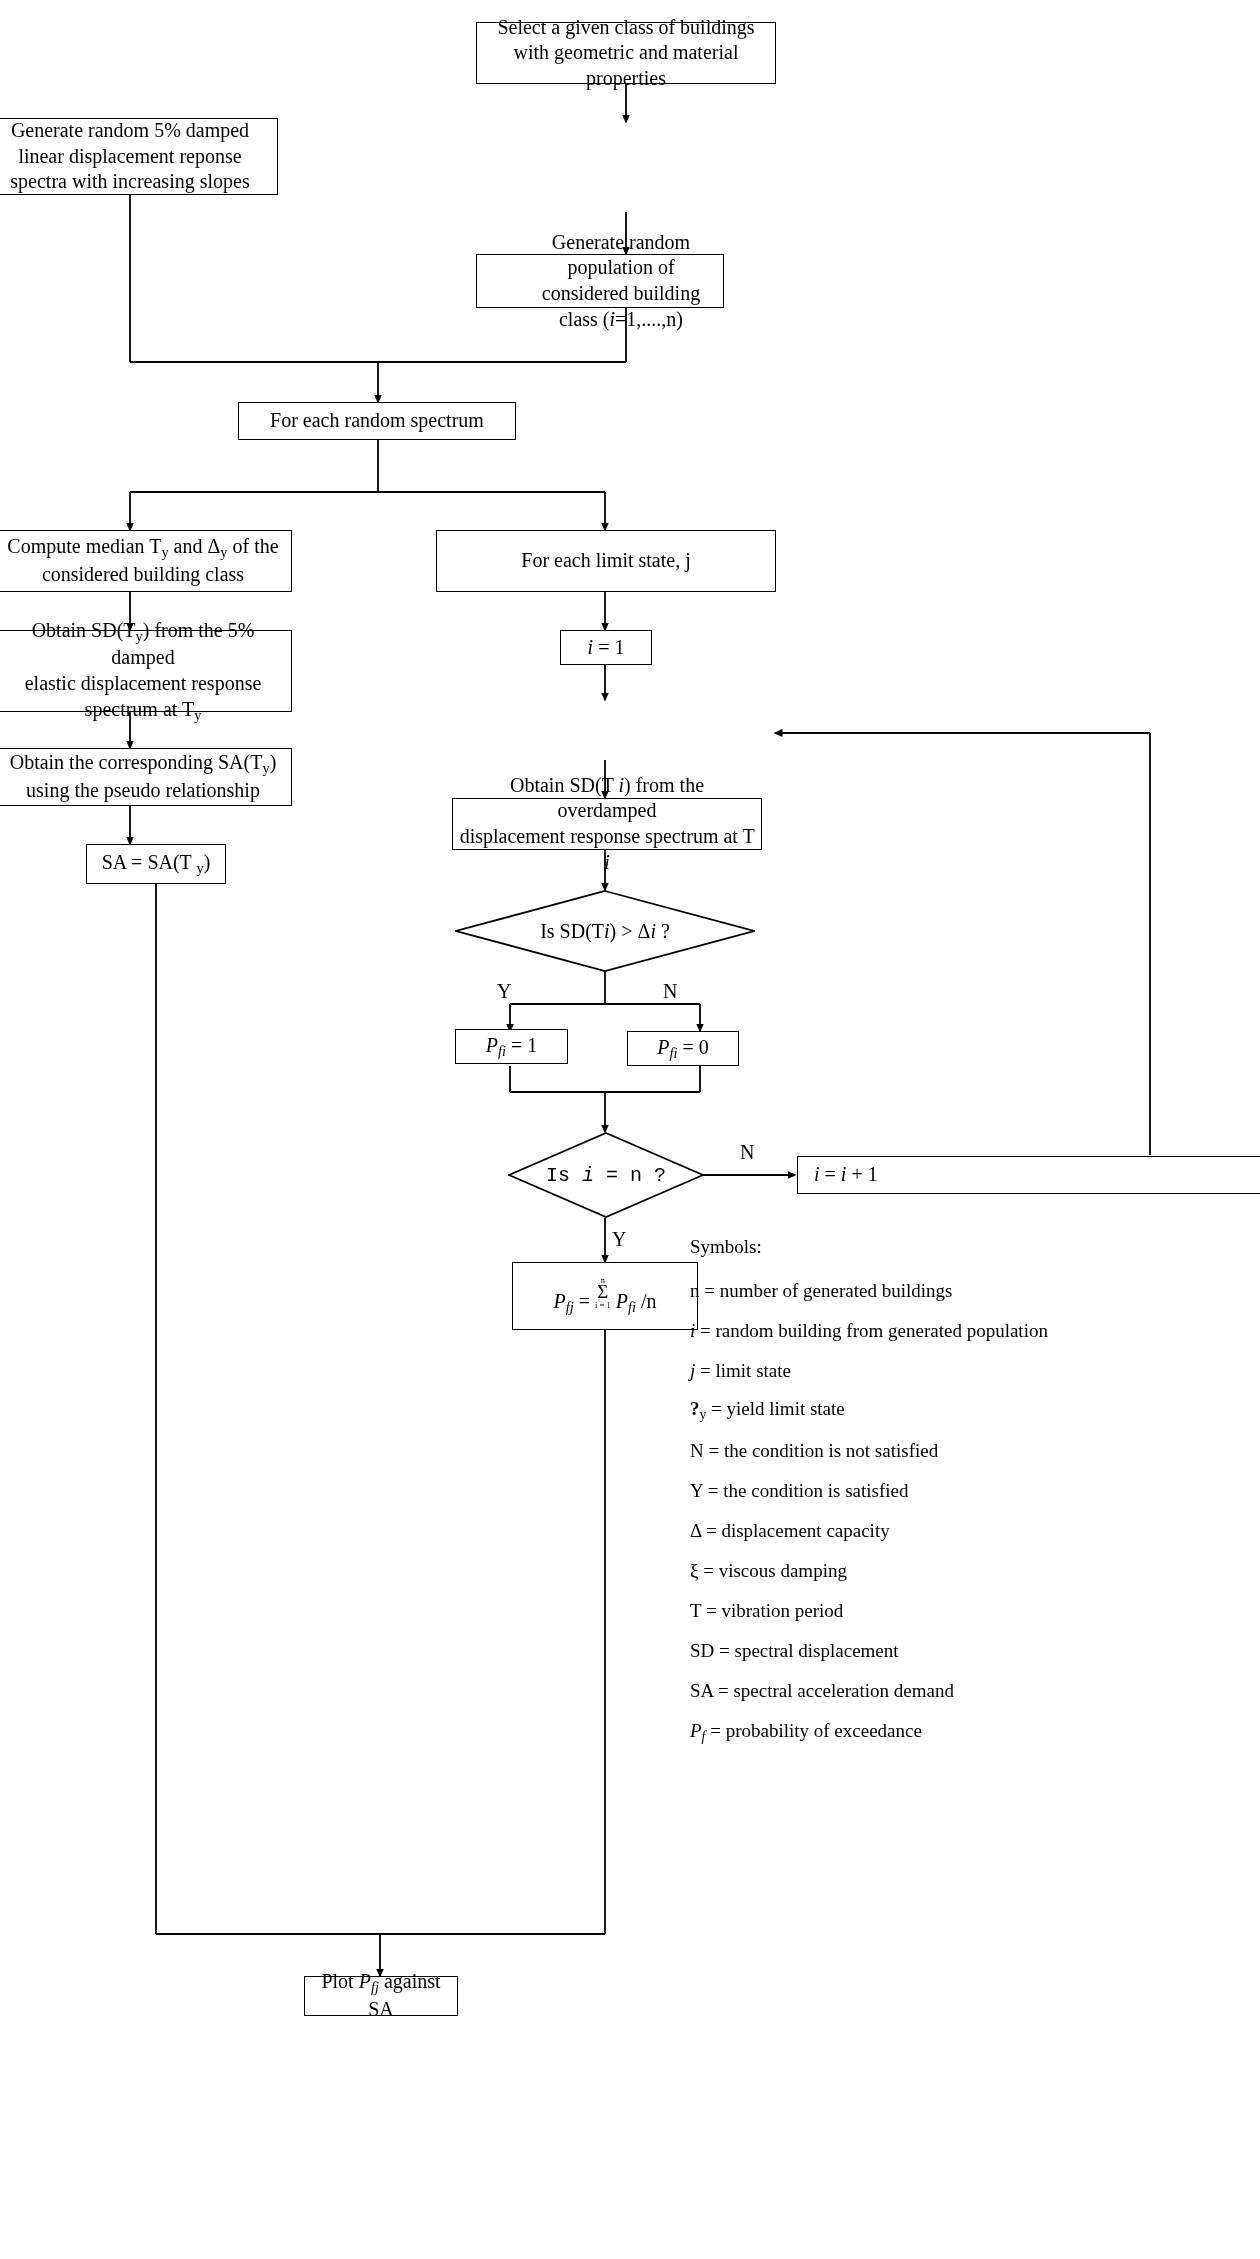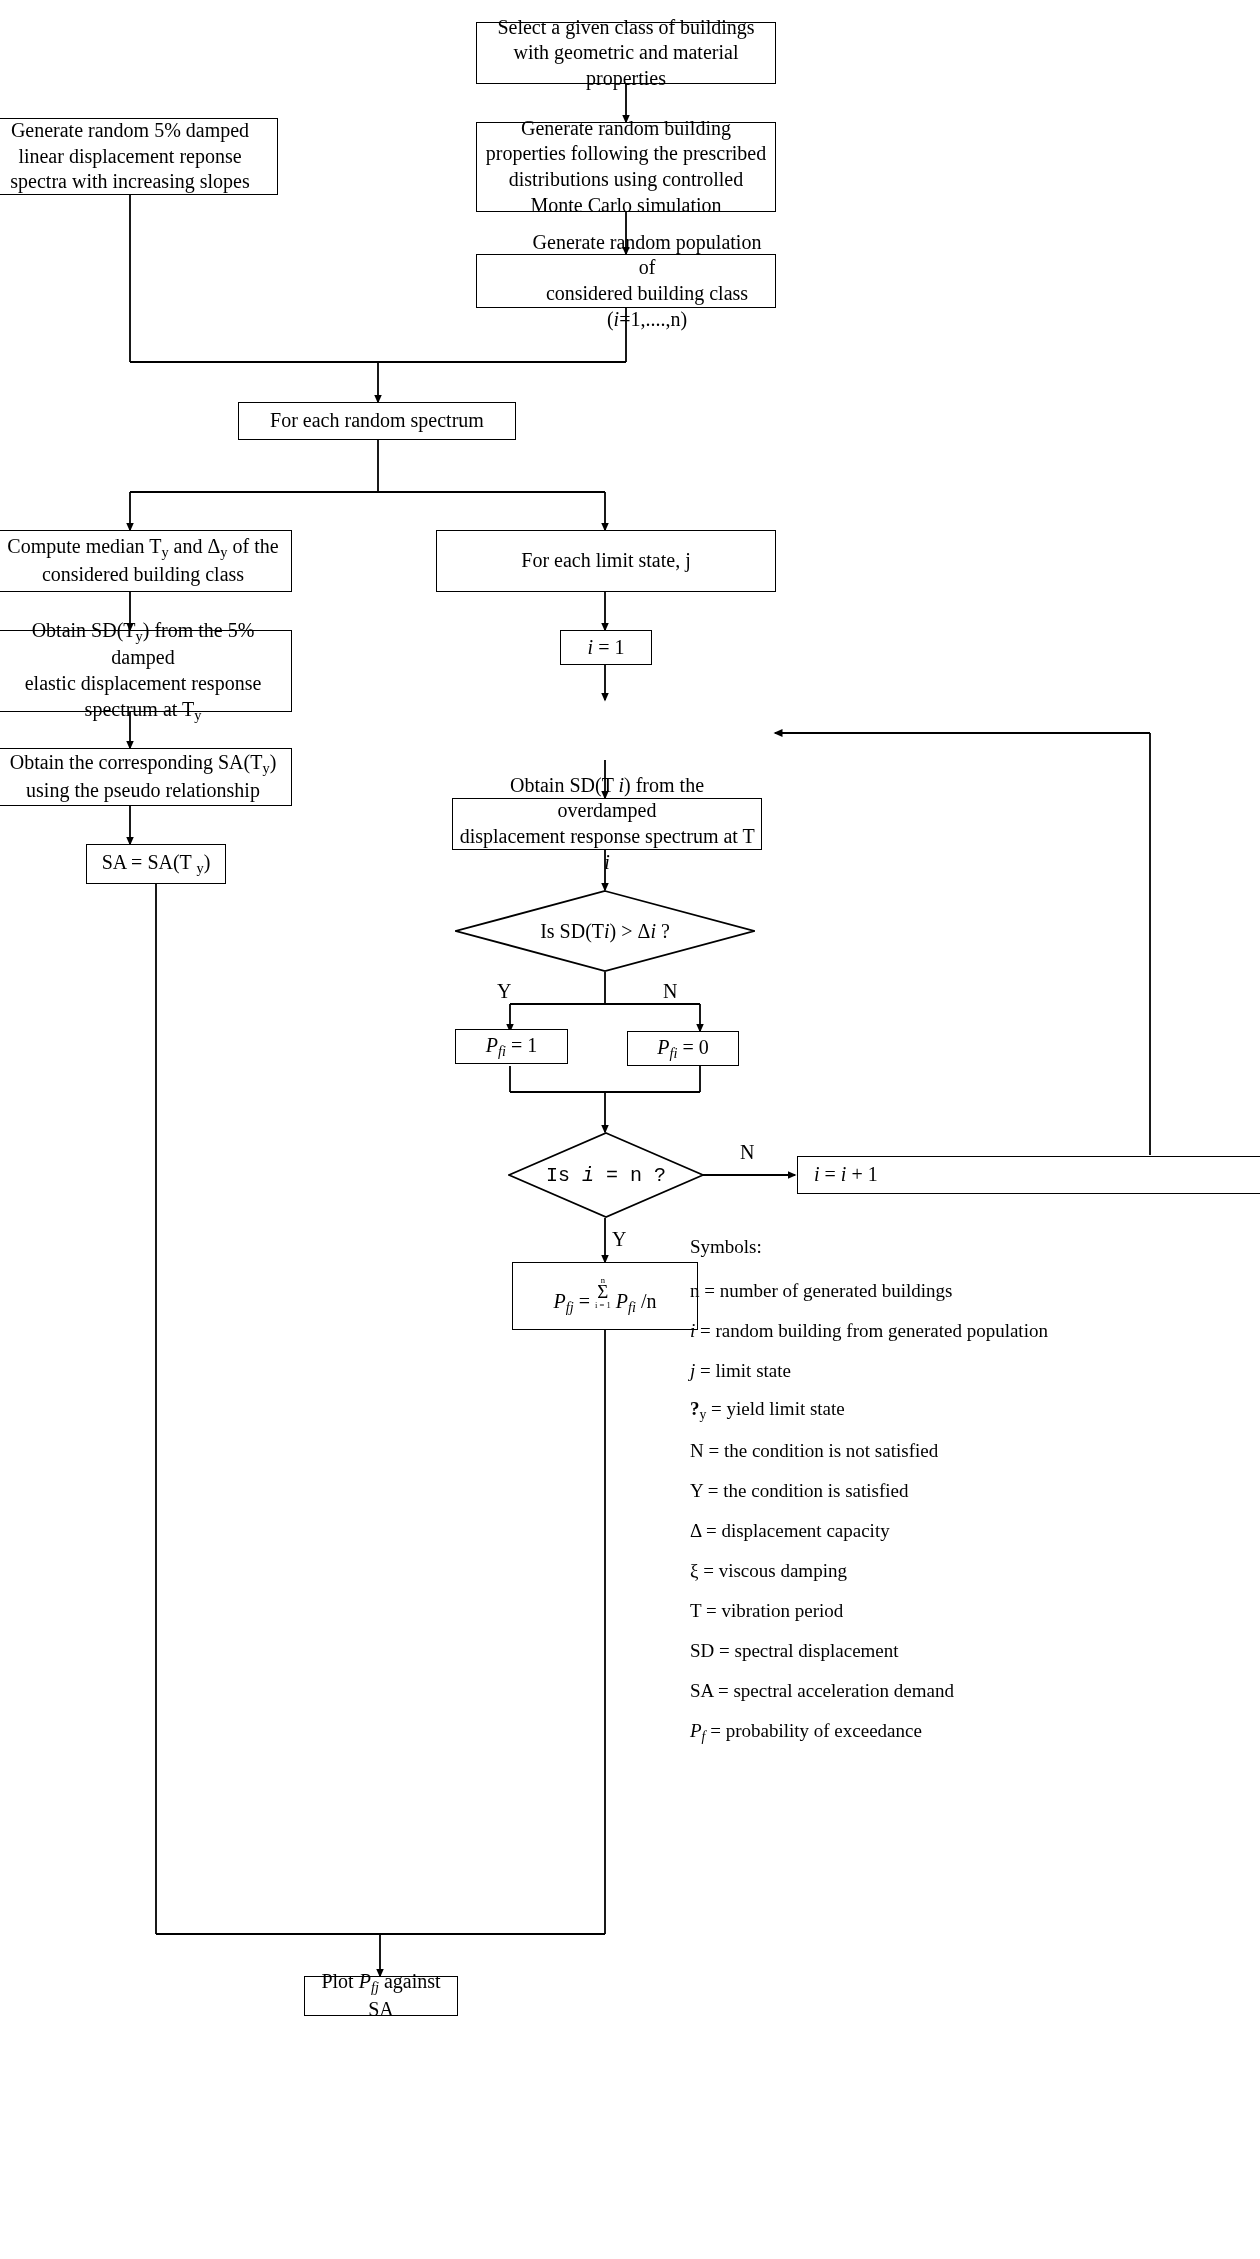--- a/index.html
+++ b/index.html
@@ -153,25 +153,22 @@
   </svg>
 
   <div class="box" style="left:476px; top:22px; width:300px; height:62px;">
     <span>Select a given class of buildings with geometric and material properties</span>
   </div>
 
   <div class="box" style="left:-18px; top:118px; width:296px; height:77px;">
     <span>Generate random 5% damped linear displacement reponse spectra with increasing slopes</span>
   </div>
 
-  <div class="box" style="left:476px; top:122px; width:300px; height:90px;">
-    <span>Generate random building properties following the prescribed distributions using controlled Monte Carlo simulation</span>
-  </div>
-
-  <div class="box" style="left:476px; top:254px; width:300px; height:54px;padding-left:48px;">
+
+  <div class="box" style="left:476px; top:254px; width:248px; height:54px;padding-left:48px;">
     <span>Generate random population of<br>considered building class (<i>i</i>=1,....,n)</span>
   </div>
 
   <div class="box" style="left:238px; top:402px; width:278px; height:38px;">
     <span>For each random spectrum</span>
   </div>
 
   <div class="box" style="left:-6px; top:530px; width:298px; height:62px;">
     <span>Compute median T<sub>y</sub> and Δ<sub>y</sub> of the<br>considered building class</span>
   </div>

